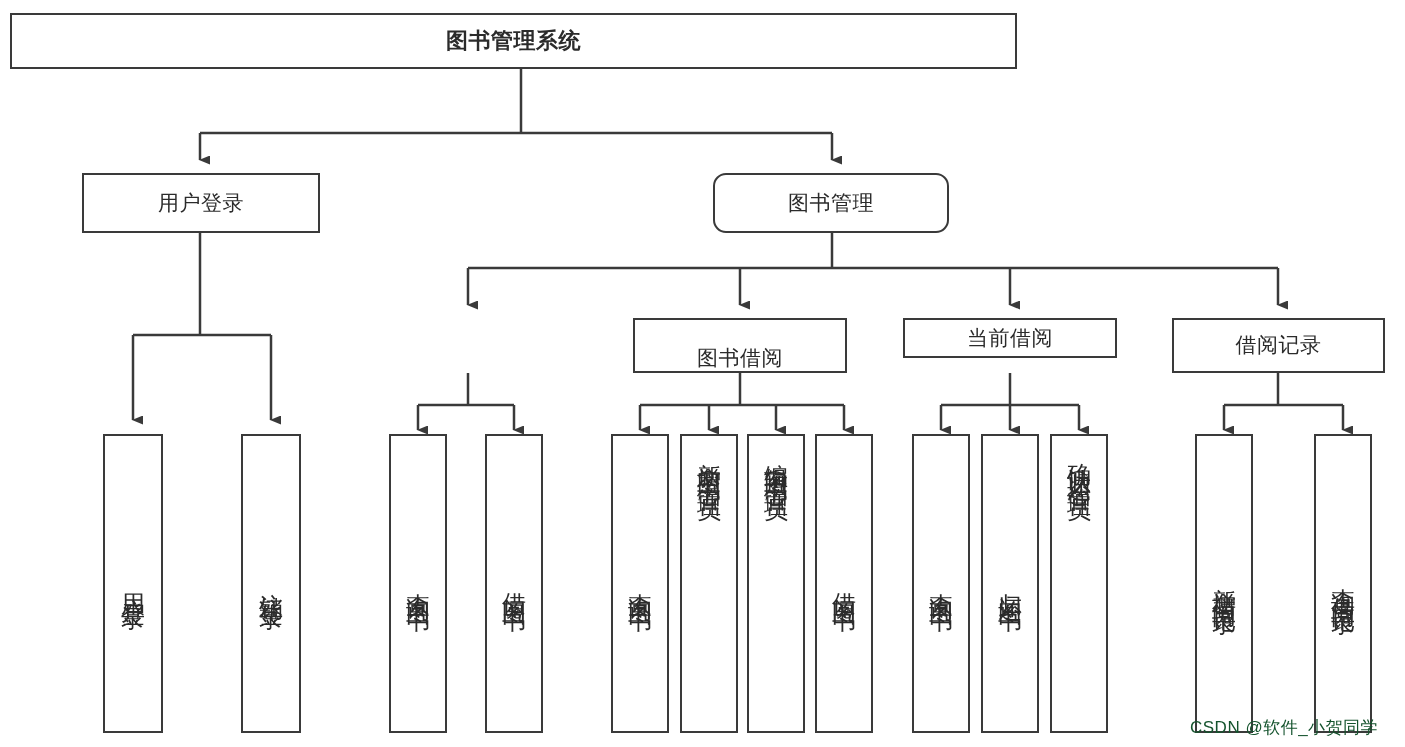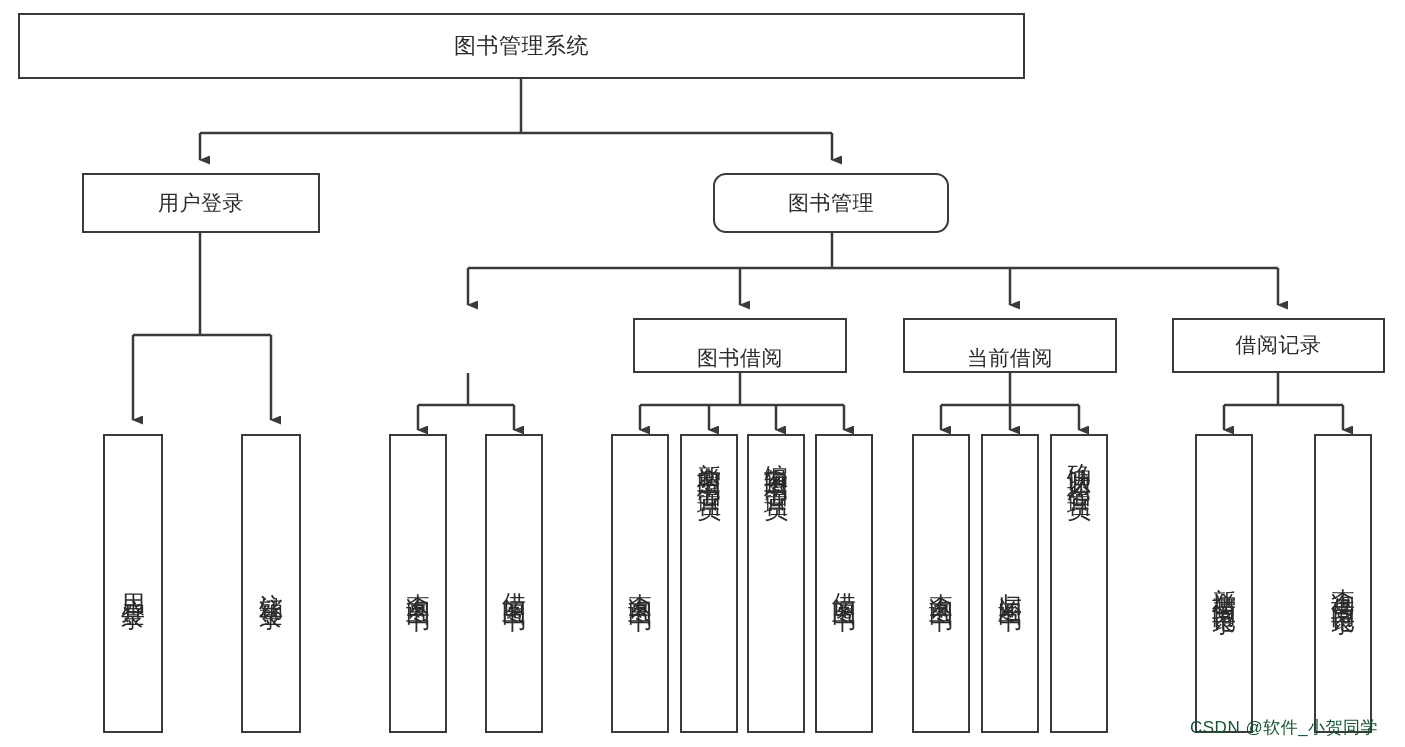--- a/index.html
+++ b/index.html
@@ -118,35 +118,35 @@
       <path d="M1010,405 L1010,430" marker-end="url(#arr)"></path>
       <path d="M1079,405 L1079,430" marker-end="url(#arr)"></path>
 
       <path d="M1278,373 L1278,405"></path>
       <path d="M1224,405 L1343,405"></path>
       <path d="M1224,405 L1224,430" marker-end="url(#arr)"></path>
       <path d="M1343,405 L1343,430" marker-end="url(#arr)"></path>
     </g>
   </svg>
 
-  <div class="node h-node root" style="left:18px;top:13px;width:1007px;height:66px;">
+  <div class="node h-node root" style="left:10px;top:13px;width:1007px;height:56px;font-weight:bold;">
     <span class="lbl">图书管理系统</span>
   </div>
 
   <div class="node h-node" style="left:82px;top:173px;width:238px;height:60px;">
     <span class="lbl">用户登录</span>
   </div>
   <div class="node h-node" style="left:713px;top:173px;width:236px;height:60px;border-radius:13px;">
     <span class="lbl">图书管理</span>
   </div>
 
   <div class="node h-node" style="left:633px;top:318px;width:214px;height:55px;align-items:flex-end;">
     <span class="lbl">图书借阅</span>
   </div>
-  <div class="node h-node" style="left:903px;top:318px;width:214px;height:55px;align-items:flex-end;">
+  <div class="node h-node" style="left:903px;top:318px;width:214px;height:40px;">
     <span class="lbl">当前借阅</span>
   </div>
   <div class="node h-node" style="left:1172px;top:318px;width:213px;height:55px;">
     <span class="lbl">借阅记录</span>
   </div>
 
   <div class="node v-node mid" style="left:103px;top:434px;width:60px;height:299px;">
     <span class="lbl">用户登录</span>
   </div>
   <div class="node v-node mid" style="left:241px;top:434px;width:60px;height:299px;">

